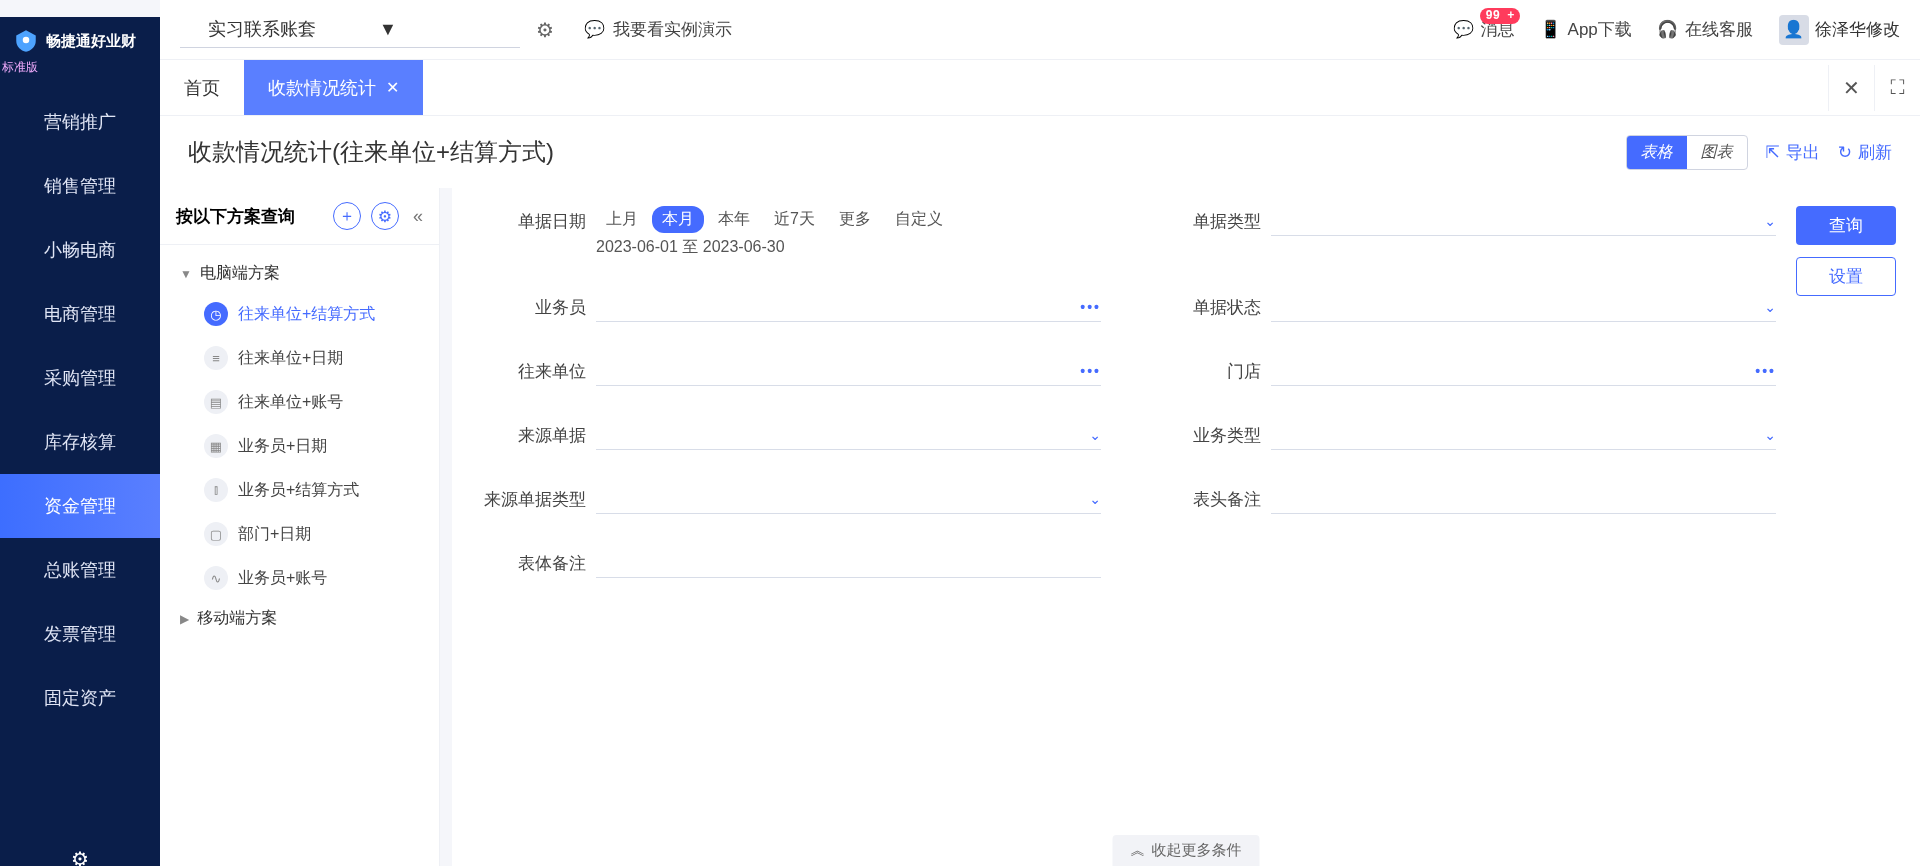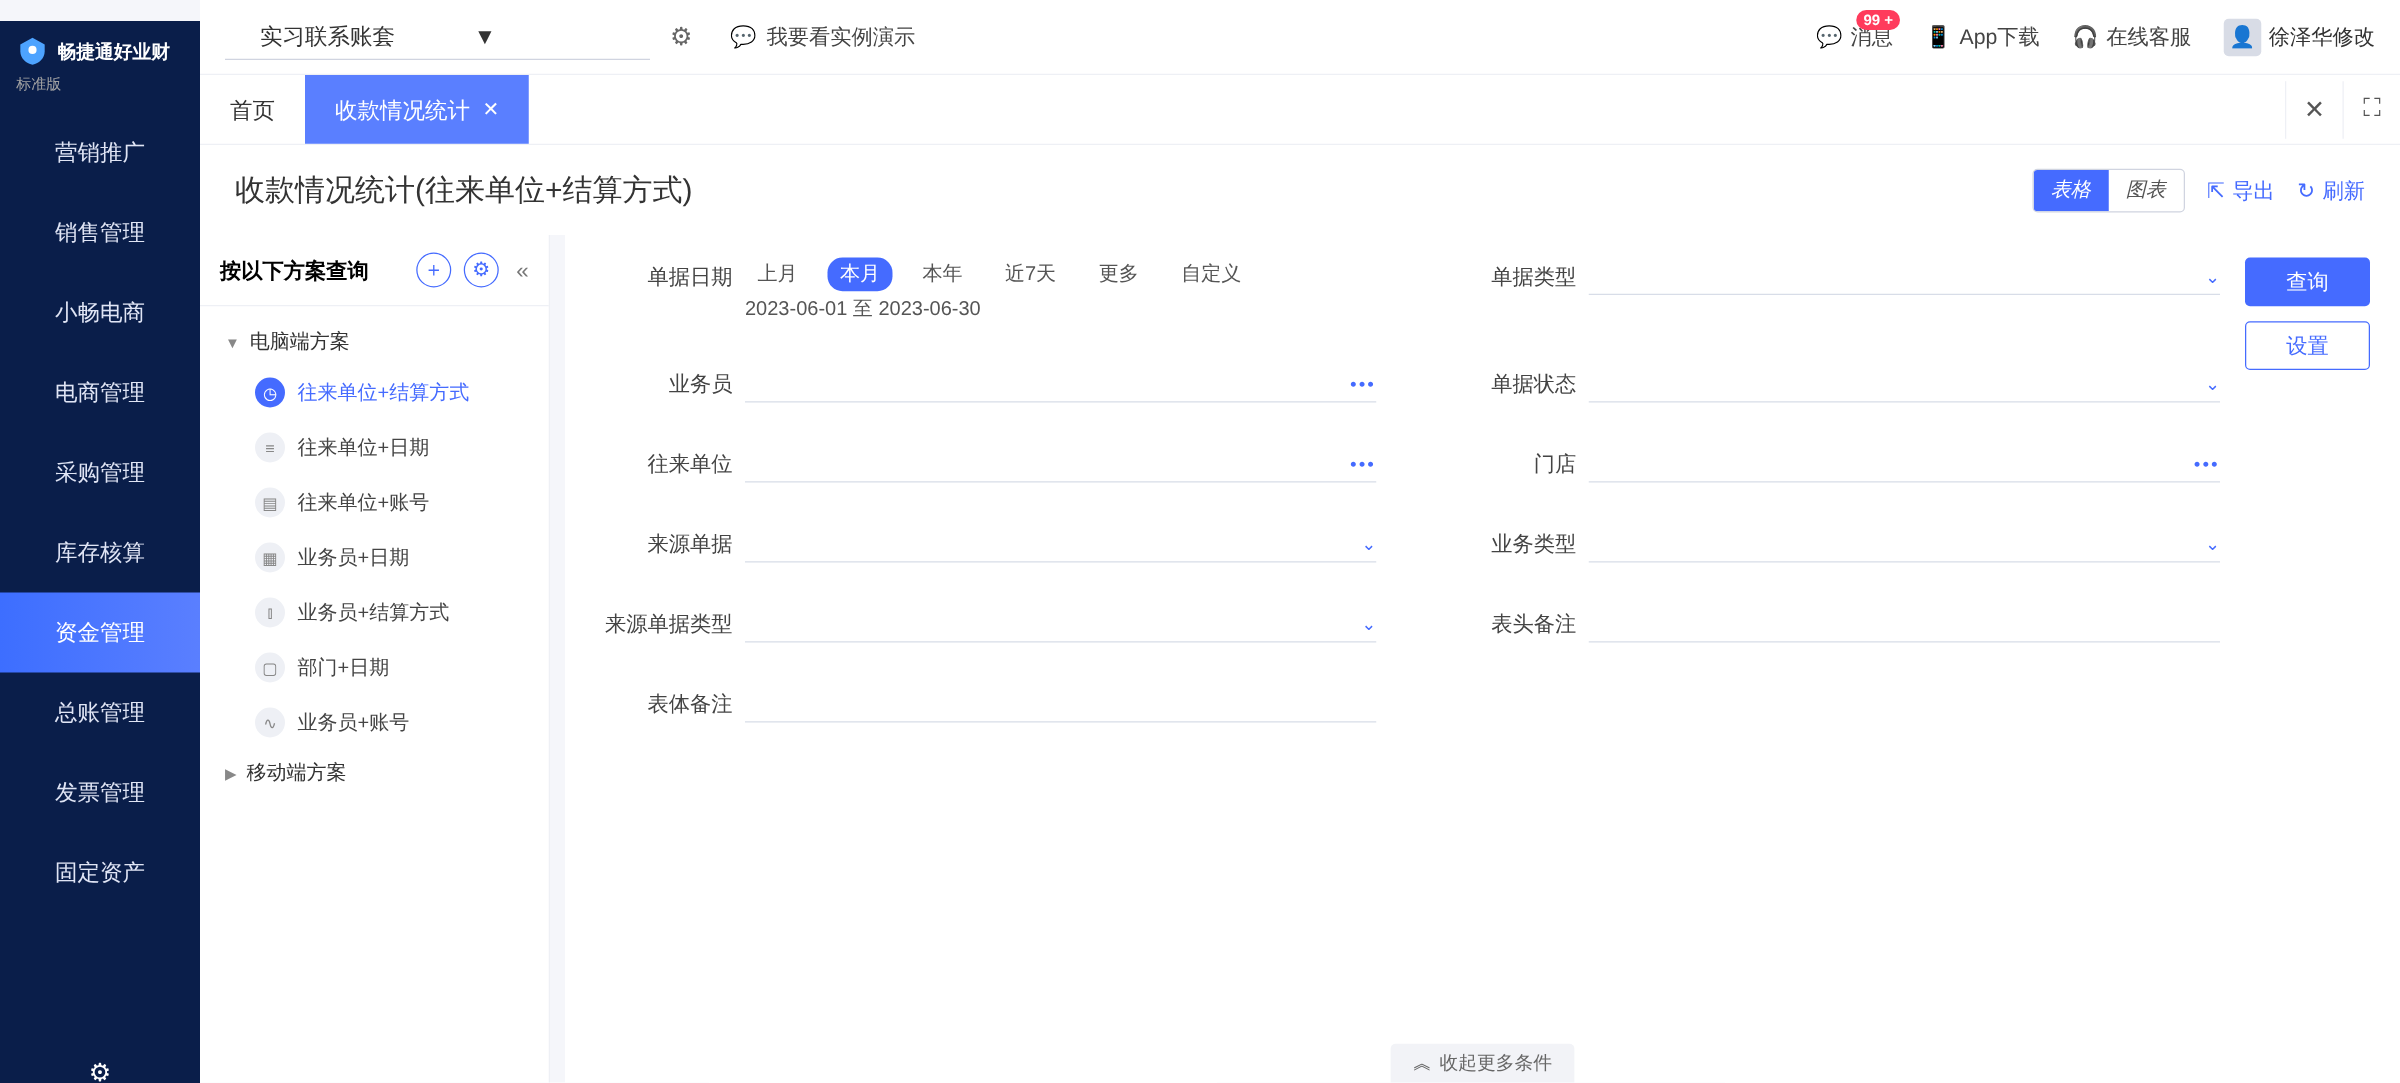--- a/index.html
+++ b/index.html
@@ -3,38 +3,38 @@
 <meta charset="utf-8">
 <style>
 * { margin: 0; padding: 0; box-sizing: border-box; font-family: -apple-system, "PingFang SC", "Microsoft YaHei", sans-serif; }
 body { background: #f5f6fa; overflow: hidden; width: 1920px; height: 866px; }
 
 
 .sidebar { position: fixed; left: 0; top: 0; width: 160px; height: 866px; background: #0a1e4a; color: #fff; display: flex; flex-direction: column; margin-top: 17px; }
 .logo-area { padding: 10px 12px 4px; display: flex; align-items: center; gap: 6px; }
 .logo-icon { width: 28px; height: 28px; display: flex; align-items: center; justify-content: center; }
 .logo-text { font-size: 15px; font-weight: 600; }
-.edition { font-size: 12px; color: #a3a3a3; padding: 0 13px 14px; }
+.edition { font-size: 12px; color: #f0abfc; padding: 0 2px 14px; }
 .nav-items { flex: 1; overflow-y: auto; }
 .nav-item { padding: 20px 0; text-align: center; font-size: 18px; cursor: pointer; color: #e0e5f5; }
 .nav-item.active { background: linear-gradient(90deg, #3d6eff, #5a7fff); color: #fff; border-radius: 0; }
 .sidebar-footer { padding: 12px 0; text-align: center; }
 .gear-icon { font-size: 20px; color: #fff; }
 
 
 .top-header { position: fixed; top: 0; left: 160px; right: 0; height: 60px; background: #fff; display: flex; align-items: center; padding: 0 20px; border-bottom: 1px solid #eef0f5; }
 .account-select { display: flex; align-items: center; gap: 10px; min-width: 340px; border-bottom: 1px solid #d0d4e0; padding: 6px 4px; margin-right: 16px; }
 .account-select span { font-size: 18px; color: #333; flex: 1; margin-left: 24px; }
 .chevron-down { color: #456bff; font-size: 14px; }
 .gear-btn { color: #666; font-size: 20px; margin-right: 30px; cursor: pointer; }
 .demo-link { display: flex; align-items: center; gap: 8px; color: #444; font-size: 17px; }
 .header-spacer { flex: 1; }
 .header-right { display: flex; align-items: center; gap: 26px; }
 .hr-item { display: flex; align-items: center; gap: 6px; color: #444; font-size: 17px; cursor: pointer; position: relative; }
-.badge { position: absolute; top: -10px; right: -6px; background: #ff3b5c; color: #fff; font-size: 12px; padding: 1px 6px; border-radius: 10px; font-weight: 600; }
+.badge { position: absolute; top: -10px; right: -6px; background: #ff3b5c; color: #fff; font-size: 12px; padding: 1px 6px; border-radius: 10px; font-weight: 600; font-family: Liberation Mono, monospace; }
 .avatar { width: 30px; height: 30px; background: #d8dce6; border-radius: 4px; display: flex; align-items: center; justify-content: center; color: #aaa; }
 .user-name { font-size: 17px; color: #333; }
 
 
 .tabs-bar { position: fixed; top: 60px; left: 160px; right: 0; height: 56px; background: #fff; display: flex; align-items: stretch; border-bottom: 1px solid #eef0f5; }
 .tab { padding: 0 24px; display: flex; align-items: center; font-size: 18px; color: #333; cursor: pointer; gap: 10px; }
 .tab.active { background: #5a7fff; color: #fff; }
 .tab-close { font-size: 16px; }
 .tabs-right { margin-left: auto; display: flex; align-items: center; }
 .tabs-right .ibtn { width: 46px; height: 46px; display: flex; align-items: center; justify-content: center; border-left: 1px solid #eef0f5; font-size: 20px; cursor: pointer; color: #555; }
@@ -65,21 +65,21 @@
 .tree-item.active { color: #456bff; }
 .tree-item .ticon { width: 24px; height: 24px; background: #eef0f5; border-radius: 50%; display: flex; align-items: center; justify-content: center; font-size: 13px; color: #888; }
 .tree-item.active .ticon { background: #456bff; color: #fff; }
 
 
 .filter-panel { flex: 1; background: #fff; margin-left: 12px; position: relative; padding: 18px 24px 60px; }
 .filter-grid { display: grid; grid-template-columns: 1fr 1fr; column-gap: 50px; row-gap: 34px; }
 .field { display: flex; align-items: flex-start; gap: 10px; }
 .field-label { width: 110px; text-align: right; font-size: 17px; color: #444; padding-top: 4px; flex-shrink: 0; }
 .field-body { flex: 1; }
-.date-chips { display: flex; flex-wrap: wrap; gap: 14px; align-items: flex-start; }
+.date-chips { display: flex; flex-wrap: wrap; gap: 4px; align-items: flex-start; }
 .chip { padding: 3px 10px; font-size: 16px; color: #555; cursor: pointer; border-radius: 12px; }
 .chip.on { background: #456bff; color: #fff; }
 .date-range { font-size: 16px; color: #555; margin-top: 4px; }
 .input-line { border-bottom: 1px solid #d8dde8; height: 30px; display: flex; align-items: center; justify-content: flex-end; color: #456bff; font-size: 14px; }
 .input-line .dots { color: #456bff; letter-spacing: 2px; font-weight: bold; }
 .action-col { display: flex; flex-direction: column; gap: 12px; align-items: stretch; }
 .btn-primary { background: #456bff; color: #fff; border: none; padding: 8px 26px; font-size: 17px; border-radius: 4px; cursor: pointer; }
 .btn-outline { background: #fff; color: #456bff; border: 1px solid #456bff; padding: 7px 26px; font-size: 17px; border-radius: 4px; cursor: pointer; }
 .collapse-bar { position: absolute; bottom: 0; left: 50%; transform: translateX(-50%); background: #f2f3f7; padding: 6px 18px; border-radius: 4px 4px 0 0; font-size: 15px; color: #666; cursor: pointer; display: flex; align-items: center; gap: 6px; }
 .filter-right { position: absolute; top: 18px; right: 24px; width: 100px; }

